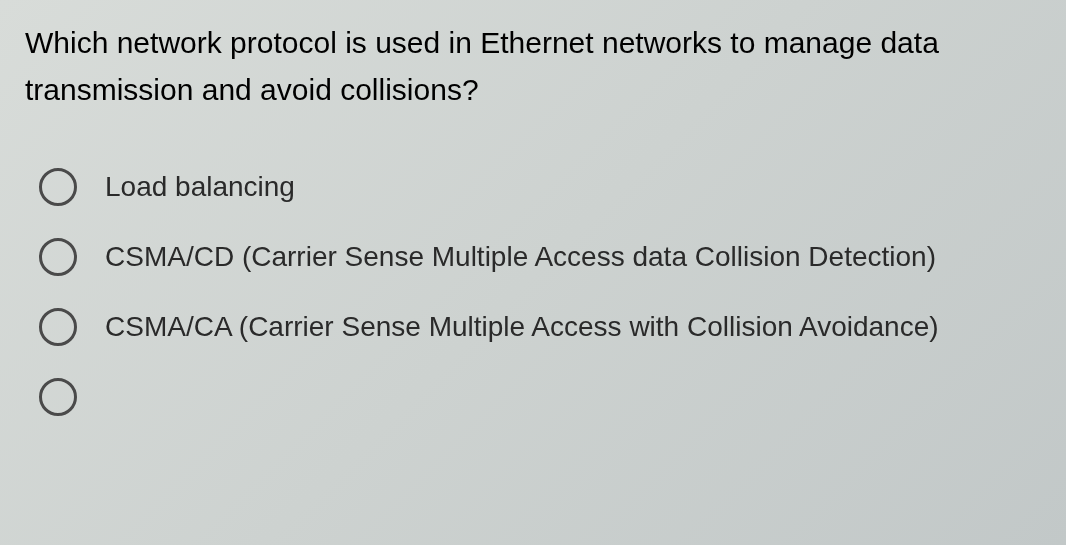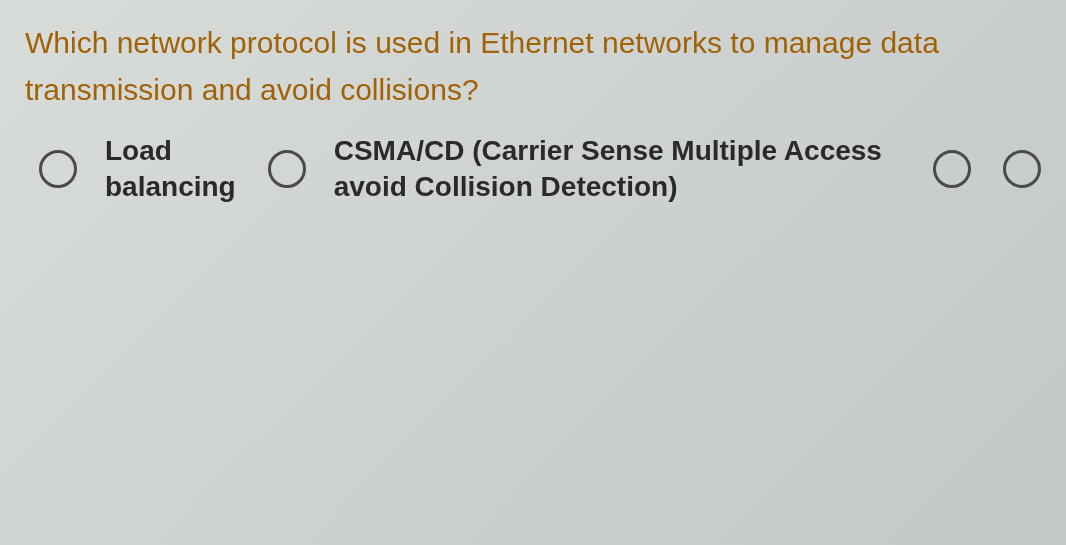--- a/index.html
+++ b/index.html
@@ -12,30 +12,29 @@
       height: 545px;
       background: linear-gradient(135deg, #d8dcd9 0%, #cdd2d0 50%, #c2c8c8 100%);
       font-family: Arial, Helvetica, sans-serif;
       color: #2a2a2a;
       padding: 20px 25px;
       overflow: hidden;
     }
     .question-text {
       font-size: 30px;
       line-height: 1.55;
-      color: #a16207;
-      margin-bottom: 20px;
+      color: #000000;
+      margin-bottom: 55px;
       font-weight: 400;
     }
     .options {
       display: flex;
-      flex-direction: row;
+      flex-direction: column;
       gap: 32px;
       padding-left: 14px;
-      font-weight: bold;
     }
     .option {
       display: flex;
       align-items: center;
       gap: 28px;
     }
     .radio {
       width: 38px;
       height: 38px;
       border: 3px solid #4a4a4a;
@@ -54,21 +53,22 @@
 
 <div class="question-text">Which network protocol is used in Ethernet networks to manage data transmission and avoid collisions?</div>
 
 <div class="options">
   <div class="option">
     <div class="radio"></div>
     <div class="option-label">Load balancing</div>
   </div>
   <div class="option">
     <div class="radio"></div>
-    <div class="option-label">CSMA/CD (Carrier Sense Multiple Access avoid Collision Detection)</div>
+    <div class="option-label">CSMA/CD (Carrier Sense Multiple Access data Collision Detection)</div>
   </div>
   <div class="option">
     <div class="radio"></div>
+    <div class="option-label">CSMA/CA (Carrier Sense Multiple Access with Collision Avoidance)</div>
   </div>
   <div class="option">
     <div class="radio"></div>
   </div>
 </div>
 
 </body></html>

